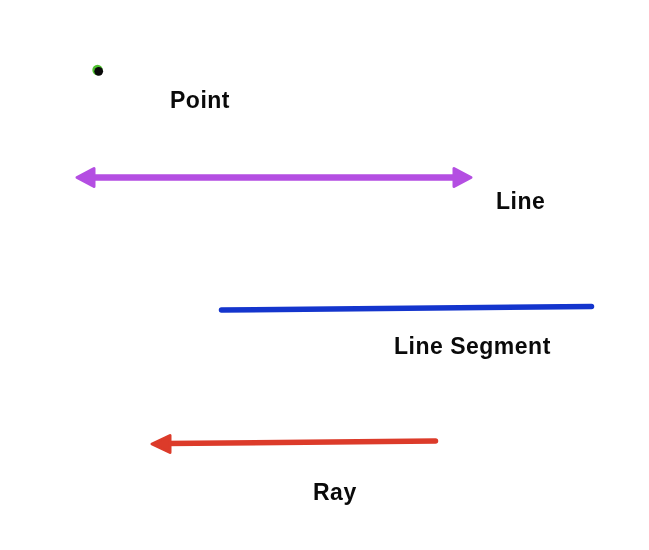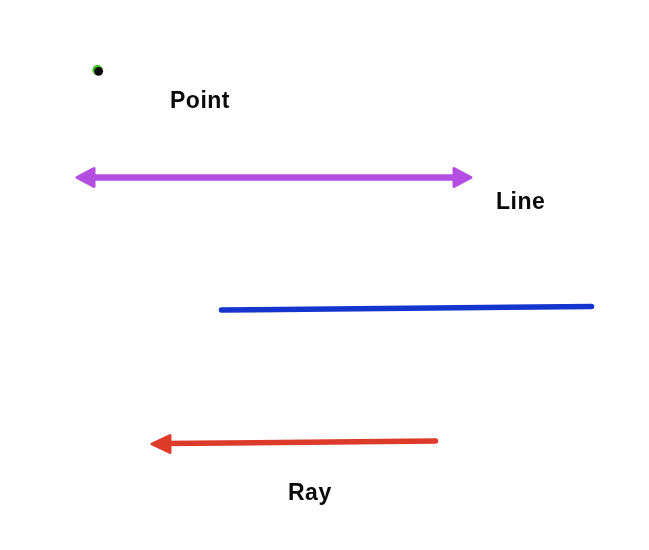--- a/index.html
+++ b/index.html
@@ -27,21 +27,21 @@
     font-weight: bold;
     font-size: 23px;
     line-height: 26px;
     color: #0a0a0a;
     white-space: nowrap;
     letter-spacing: 0.5px;
   }
   .label-point   { left: 170px; top: 74px; margin-top: 13px;  }
   .label-line    { left: 496px; top: 188px; }
   .label-segment { left: 394px; top: 333px; }
-  .label-ray     { left: 288px; top: 479px; text-align: center; }
+  .label-ray     { left: 313px; top: 479px; text-align: center; }
 </style>
 </head>
 <body>
 
 <div class="diagram">
 
   <svg class="shapes-svg" viewBox="0 0 649 550" xmlns="http://www.w3.org/2000/svg">
 
     <g>
       <circle cx="97.5" cy="70" r="5.2" fill="#4fc22f"></circle>
@@ -64,16 +64,17 @@
       <line x1="166" y1="443.5" x2="435.5" y2="441" stroke-width="5.5" stroke-linecap="round" stroke="#dc3b2a"></line>
       <polygon points="152,444 170,435.5 170,452.5" fill="#dc3b2a"></polygon>
       <polygon points="152,444 170,435.5 170,452.5" fill="none" stroke-width="3" stroke-linejoin="round" stroke="#dc3b2a"></polygon>
     </g>
   </svg>
 
   <div class="fig-label label-point">Point</div>
 
   <div class="fig-label label-line">Line</div>
 
+  <div class="fig-label label-segment">Line Segment</div>
 
   <div class="fig-label label-ray">Ray</div>
 
 </div>
 
 </body></html>

